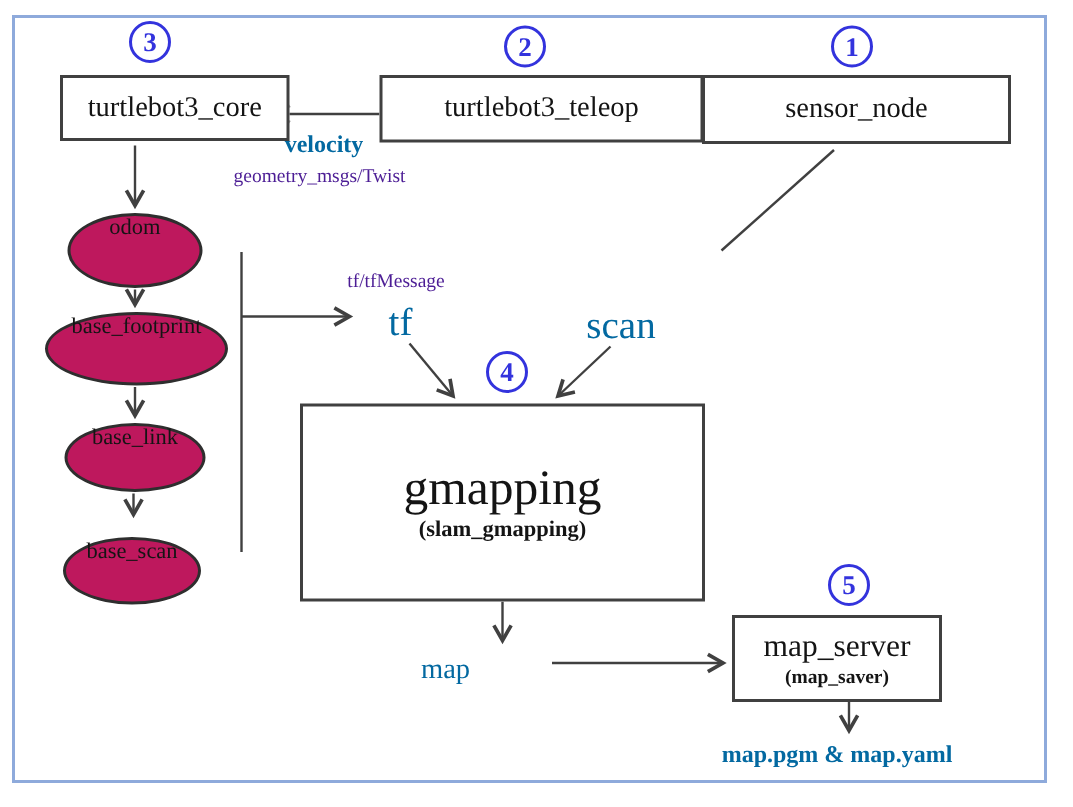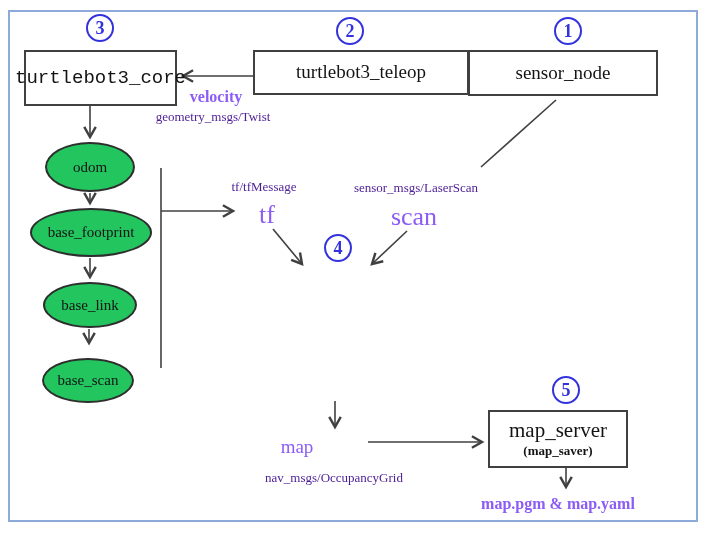--- a/index.html
+++ b/index.html
@@ -56,34 +56,33 @@
   }
   .nodebox .main {
     font-size: 19px;
     line-height: 1.1;
     white-space: nowrap;
   }
   .ellipse {
     position: absolute;
     border: 2px solid #2e2e2e;
     border-radius: 50%;
-    background: #22c55e;
+    background: #be185d;
     box-sizing: border-box;
     display: flex;
-    align-items: center;
     justify-content: center;
     color: #141414;
     font-size: 15px;
     white-space: nowrap;
   }
   .clabel {
     position: absolute;
     transform: translate(-50%, -50%);
     white-space: nowrap;
-    color: #8b5cf6;
+    color: #0369a1;
   }
   .topic-big { font-size: 26px; }
   .topic-type { font-size: 13px; color: #4c1d95; }
   .bold { font-weight: 700; }
 </style>
 </head>
 <body>
 
 <div class="stage">
 
@@ -109,28 +108,32 @@
     <line x1="368" y1="442" x2="482" y2="442" stroke="#404040" stroke-width="1.6" marker-end="url(#arr)"></line>
     <line x1="566" y1="468" x2="566" y2="487" stroke="#404040" stroke-width="1.6" marker-end="url(#arr)"></line>
   </svg>
 
   <div class="badge" style="left:100px; top:28px;">3</div>
   <div class="badge" style="left:350px; top:31px;">2</div>
   <div class="badge" style="left:568px; top:31px;">1</div>
   <div class="badge" style="left:338px; top:248px;">4</div>
   <div class="badge" style="left:566px; top:390px;">5</div>
 
-  <div class="nodebox" style="left:24px; top:50px; width:153px; height:56px;font-family:Liberation Mono, monospace;">
+  <div class="nodebox" style="left:40px; top:50px; width:153px; height:44px;">
     <div class="main">turtlebot3_core</div>
   </div>
   <div class="nodebox" style="left:253px; top:50px; width:216px; height:45px;">
     <div class="main">turtlebot3_teleop</div>
   </div>
-  <div class="nodebox" style="left:468px; top:50px; width:190px; height:46px;">
+  <div class="nodebox" style="left:468px; top:50px; width:206px; height:46px;">
     <div class="main">sensor_node</div>
+  </div>
+  <div class="nodebox" style="left:200px; top:269px; width:270px; height:132px;">
+    <div class="main" style="font-size:33px;">gmapping</div>
+    <div class="bold" style="font-size:15px;">(slam_gmapping)</div>
   </div>
   <div class="nodebox" style="left:488px; top:410px; width:140px; height:58px;">
     <div class="main" style="font-size:21px;">map_server</div>
     <div class="bold" style="font-size:13px;">(map_saver)</div>
   </div>
 
   <div class="ellipse" style="left:45px; top:142px; width:90px; height:50px;">
     <span>odom</span>
   </div>
   <div class="ellipse" style="left:30px; top:208px; width:122px; height:49px;">
@@ -142,21 +145,19 @@
   <div class="ellipse" style="left:42px; top:358px; width:92px; height:45px;">
     <span>base_scan</span>
   </div>
 
   <div class="clabel bold" style="left:216px; top:97px; font-size:16px;">velocity</div>
   <div class="clabel topic-type" style="left:213px; top:117px;">geometry_msgs/Twist</div>
 
   <div class="clabel topic-type" style="left:264px; top:187px;">tf/tfMessage</div>
   <div class="clabel topic-big" style="left:267px; top:215px;">tf</div>
 
-  <div class="clabel topic-type" style="left:416px; top:188px;">sensor_msgs/LaserScan</div>
   <div class="clabel topic-big" style="left:414px; top:217px;">scan</div>
 
   <div class="clabel topic-big" style="left:297px; top:447px; font-size:19px;">map</div>
-  <div class="clabel topic-type" style="left:334px; top:478px;">nav_msgs/OccupancyGrid</div>
 
   <div class="clabel bold" style="left:558px; top:504px; font-size:16px;">map.pgm &amp; map.yaml</div>
 
 </div>
 
 </body></html>

